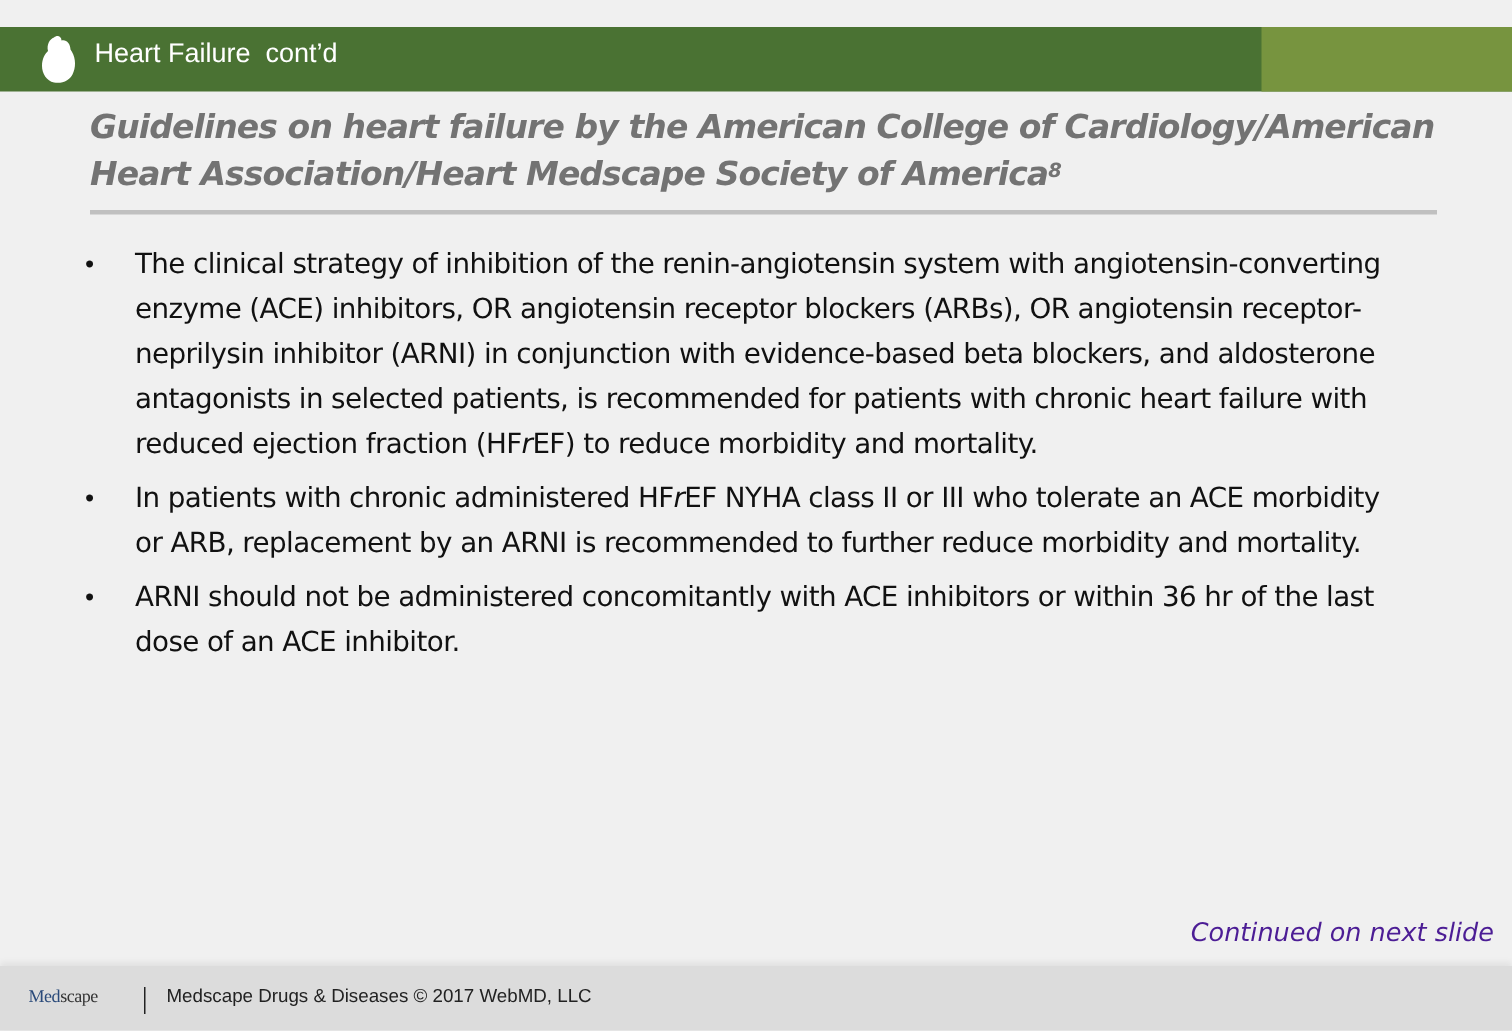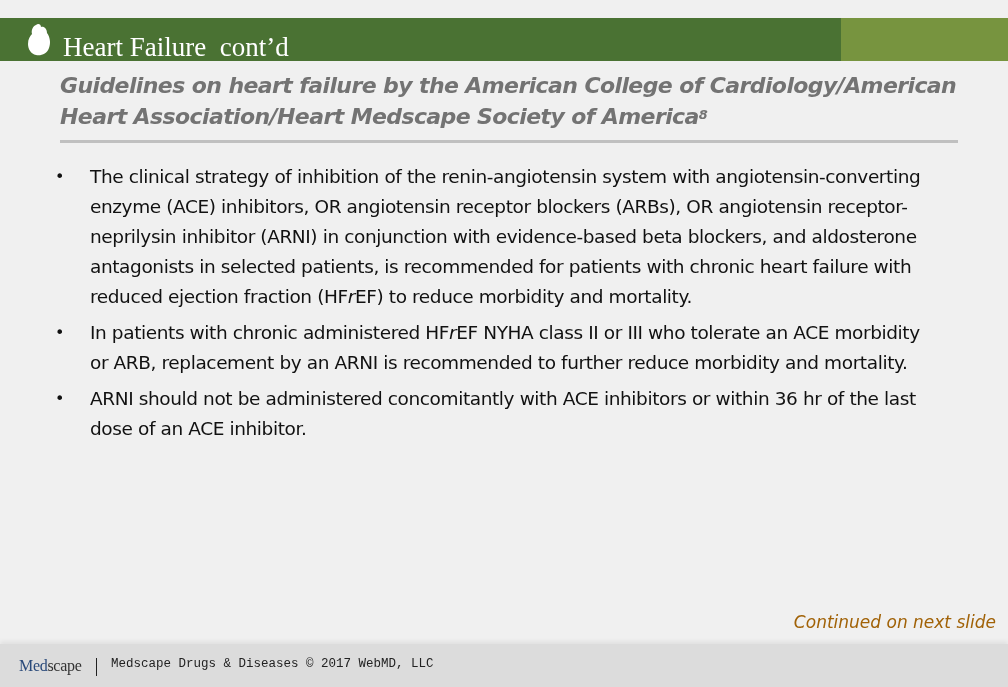--- a/index.html
+++ b/index.html
@@ -13,23 +13,23 @@
     background: #4a7233;
   }
   .header-accent {
     position: absolute; left: 841px; top: 0; width: 167px; height: 43px;
     background: #77943f;
   }
   .heart-icon {
     position: absolute; left: 27px; top: 5px; width: 24px; height: 34px;
   }
   .header-title {
-    position: absolute; left: 63px; top: 12px;
-    font-family: Liberation Serif, serif;
-    font-size: 27px; color: #ffffff; white-space: pre; line-height: 34px;
+    position: absolute; left: 63px; top: 0;
+    font-family: Liberation Sans, sans-serif;
+    font-size: 18px; color: #ffffff; white-space: pre; line-height: 34px;
   }
   .subtitle {
     position: absolute; left: 60px; top: 70px; width: 930px;
     font-family: "DejaVu Sans", sans-serif;
     font-weight: bold; font-style: italic;
     font-size: 22px; line-height: 31px; color: #737373;
     letter-spacing: -0.6px;
   }
   .subtitle sup { font-size: 13px; vertical-align: top; position: relative; top: -2px; }
   .separator {
@@ -45,39 +45,39 @@
     font-family: "DejaVu Sans", sans-serif;
     font-size: 18.5px; line-height: 30px; color: #111;
     margin-bottom: 6px; letter-spacing: -0.4px;
   }
   .bullet-dot {
     position: absolute; left: 5px; top: 0; font-size: 16px;
   }
   .continued {
     position: absolute; right: 12px; top: 612px;
     font-family: "DejaVu Sans", sans-serif;
-    font-style: italic; font-size: 17px; color: #a16207;
+    font-style: italic; font-size: 17px; color: #4c1d95;
   }
   .footer {
     position: absolute; left: 0; top: 644px; width: 1008px; height: 43px;
     background: #dcdcdc;
     box-shadow: 0 -3px 4px rgba(0,0,0,0.06);
   }
   .footer-logo {
     position: absolute; left: 19px; top: 13px;
-    font-family: "Liberation Serif", serif; font-size: 16px; color: #2a4a7a;
+    font-family: "Liberation Serif", serif; font-size: 12px; color: #2a4a7a;
     letter-spacing: -0.3px;
   }
   .footer-logo .logo-rest { color: #333; }
   .footer-divider {
     position: absolute; left: 96px; top: 14px; width: 1px; height: 18px; background: #222;
   }
   .footer-copyright {
     position: absolute; left: 111px; top: 13px;
-    font-family: Liberation Mono, monospace; font-size: 12.5px; color: #222;
+    font-family: Liberation Sans, sans-serif; font-size: 12.5px; color: #222;
   }
   .footer-permission {
     position: absolute; left: 466px; top: 13px;
     font-family: "Liberation Sans", sans-serif; font-size: 12.5px; color: #222;
   }
 </style>
 </head>
 <body>
 
 <div class="header-bar">

